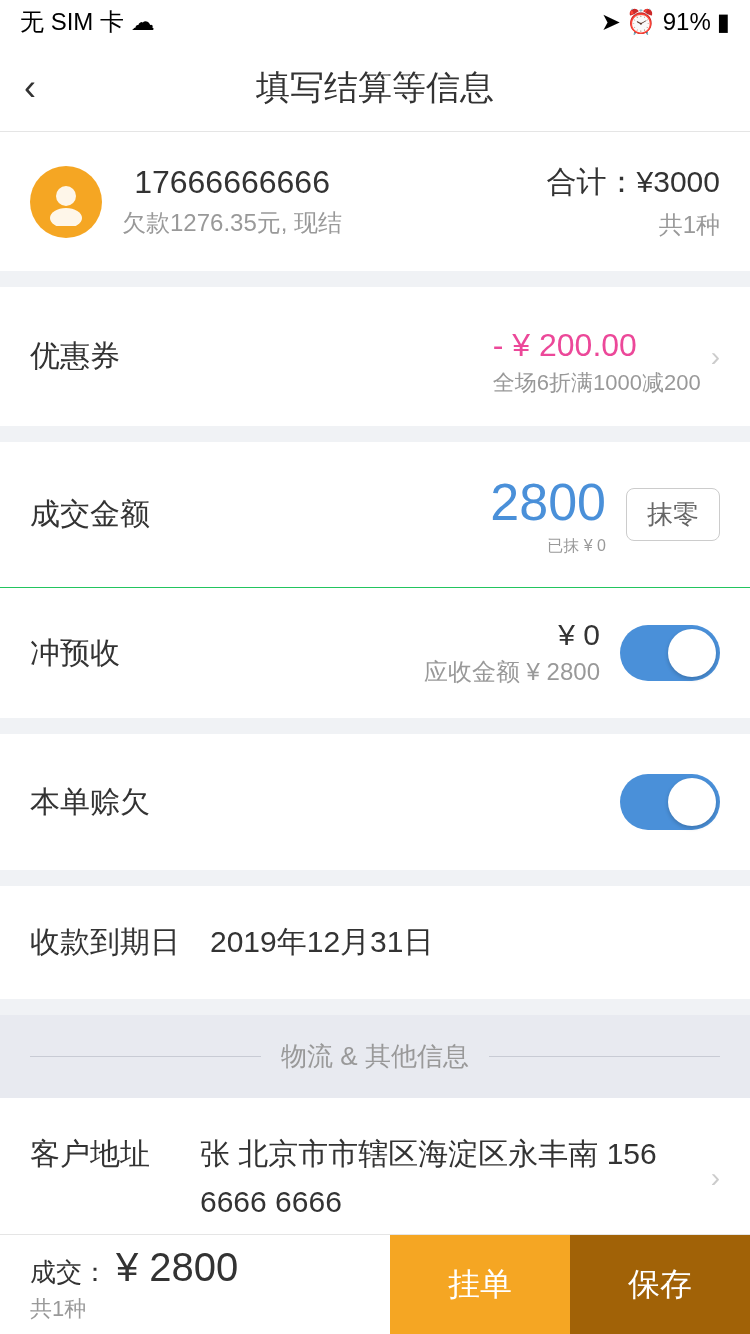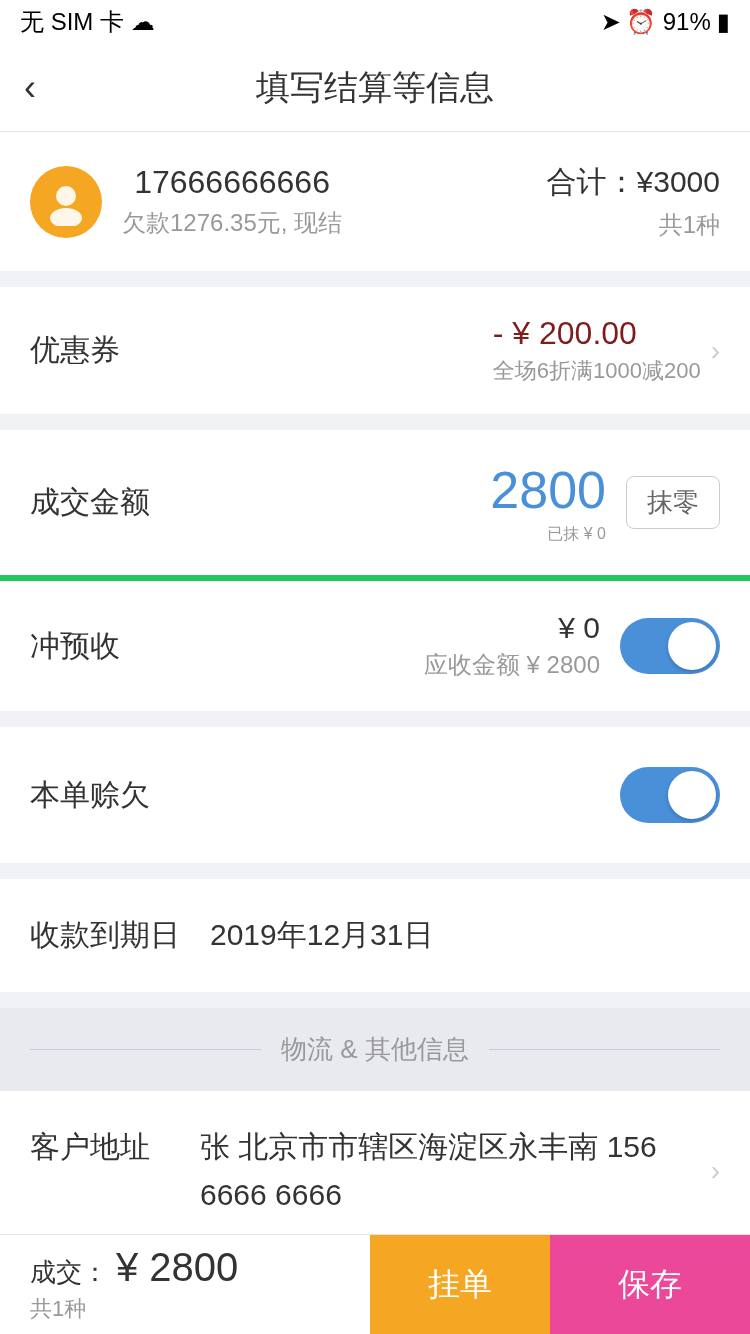--- a/index.html
+++ b/index.html
@@ -95,35 +95,35 @@
     .coupon-row {
       background: #fff;
       padding: 28px 30px;
       display: flex;
       align-items: center;
       justify-content: space-between;
       margin-bottom: 16px;
     }
     .coupon-label { font-size: 30px; color: #333; }
     .coupon-right { display: flex; align-items: center; gap: 10px; }
-    .coupon-discount { font-size: 32px; color: #7f1d1d; font-weight: 500; }
+    .coupon-discount { font-size: 32px; color: #ec4899; font-weight: 500; margin-top: 12px; }
     .coupon-desc { font-size: 22px; color: #999; margin-top: 4px; text-align: right; }
     .chevron-icon { color: #ccc; font-size: 28px; }
 
     
     .section-card {
       background: #fff;
       margin-bottom: 16px;
     }
     .section-row {
       display: flex;
       align-items: center;
       justify-content: space-between;
       padding: 30px 30px;
-      border-bottom: 6px solid #22c55e;
+      border-bottom: 1px solid #22c55e;
     }
     .section-row:last-child { border-bottom: none; }
     .row-label { font-size: 30px; color: #333; }
 
     
     .deal-amount-right {
       display: flex;
       align-items: center;
       gap: 20px;
     }
@@ -284,23 +284,23 @@
       background: #f5a623;
       color: #fff;
       font-size: 32px;
       display: flex;
       align-items: center;
       justify-content: center;
       cursor: pointer;
       border: none;
     }
     .btn-save {
-      width: 200px;
+      width: 180px;
       height: 100px;
-      background: #ec4899;
+      background: #a16207;
       color: #fff;
       font-size: 32px;
       display: flex;
       align-items: center;
       justify-content: center;
       cursor: pointer;
       border: none;
     }
   </style>
 </head>

